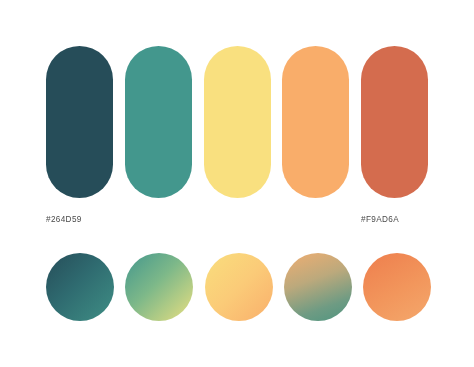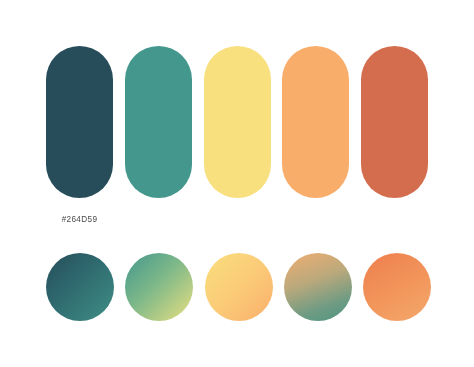--- a/index.html
+++ b/index.html
@@ -49,21 +49,20 @@
     position: absolute;
     left: 46px;
     top: 214px;
     width: 382px;
     height: 16px;
     display: flex;
     justify-content: space-between;
   }
   .label-item {
     width: 67px;
-    text-align: center;
   }
   .hex-label {
     display: block;
     font-family: "Liberation Sans", sans-serif;
     font-size: 8.2px;
     letter-spacing: 0.35px;
     color: #4a4a4a;
     line-height: 12px;
     white-space: nowrap;
   }
@@ -109,20 +108,23 @@
     </div>
     <div class="swatch-item">
       <div class="swatch-pill" style="background: rgb(212, 108, 78);"></div>
     </div>
   </div>
 
   <div class="label-row">
     <div class="label-item">
       <span class="hex-label">#264D59</span>
     </div>
+    <div class="label-item">
+      <span class="hex-label">#F9AD6A</span>
+    </div>
   </div>
 
   <div class="circle-row">
     <div class="circle-item">
       <div class="gradient-circle" style="background: linear-gradient(135deg, rgb(38, 77, 89) 0%, rgb(47, 107, 112) 45%, rgb(63, 143, 133) 100%);"></div>
     </div>
     <div class="circle-item">
       <div class="gradient-circle" style="background: linear-gradient(135deg, rgb(67, 151, 141) 0%, rgb(125, 184, 137) 45%, rgb(233, 224, 129) 100%);"></div>
     </div>
     <div class="circle-item">

